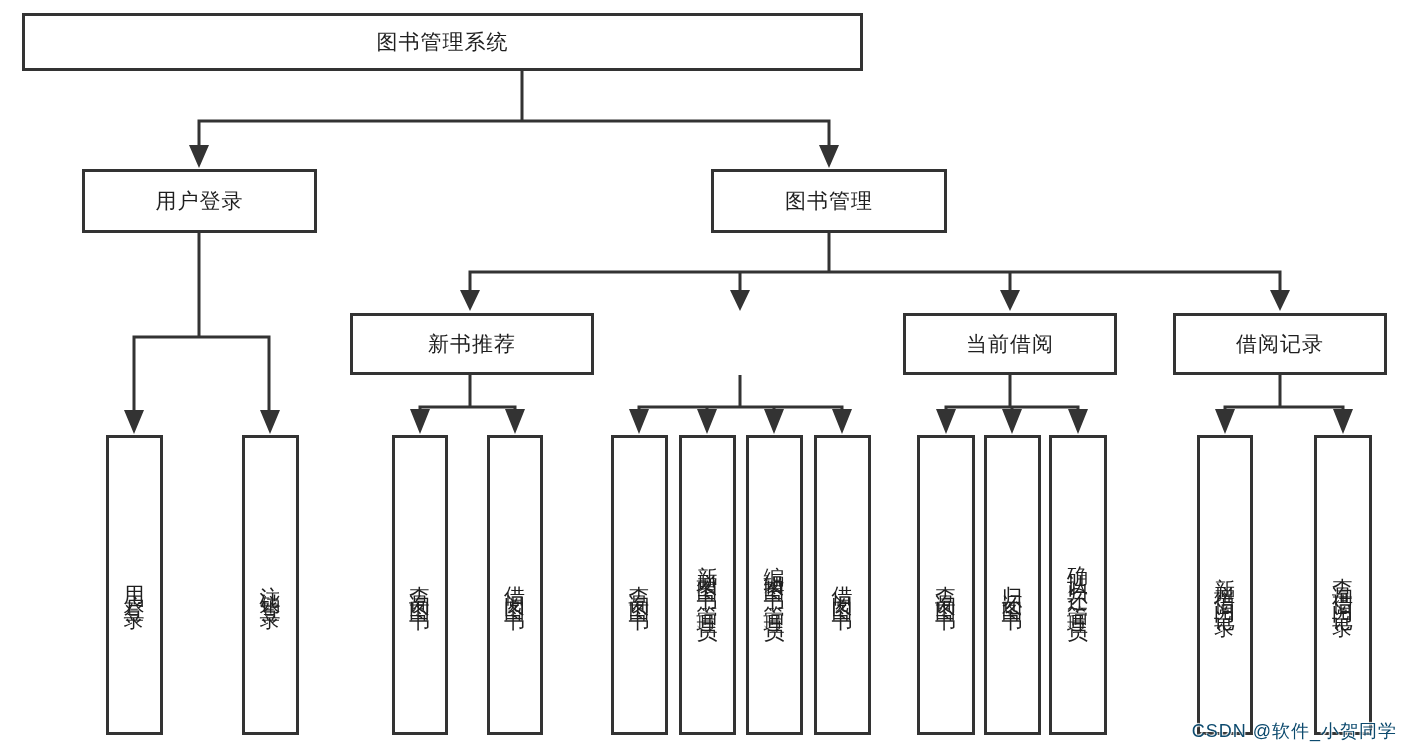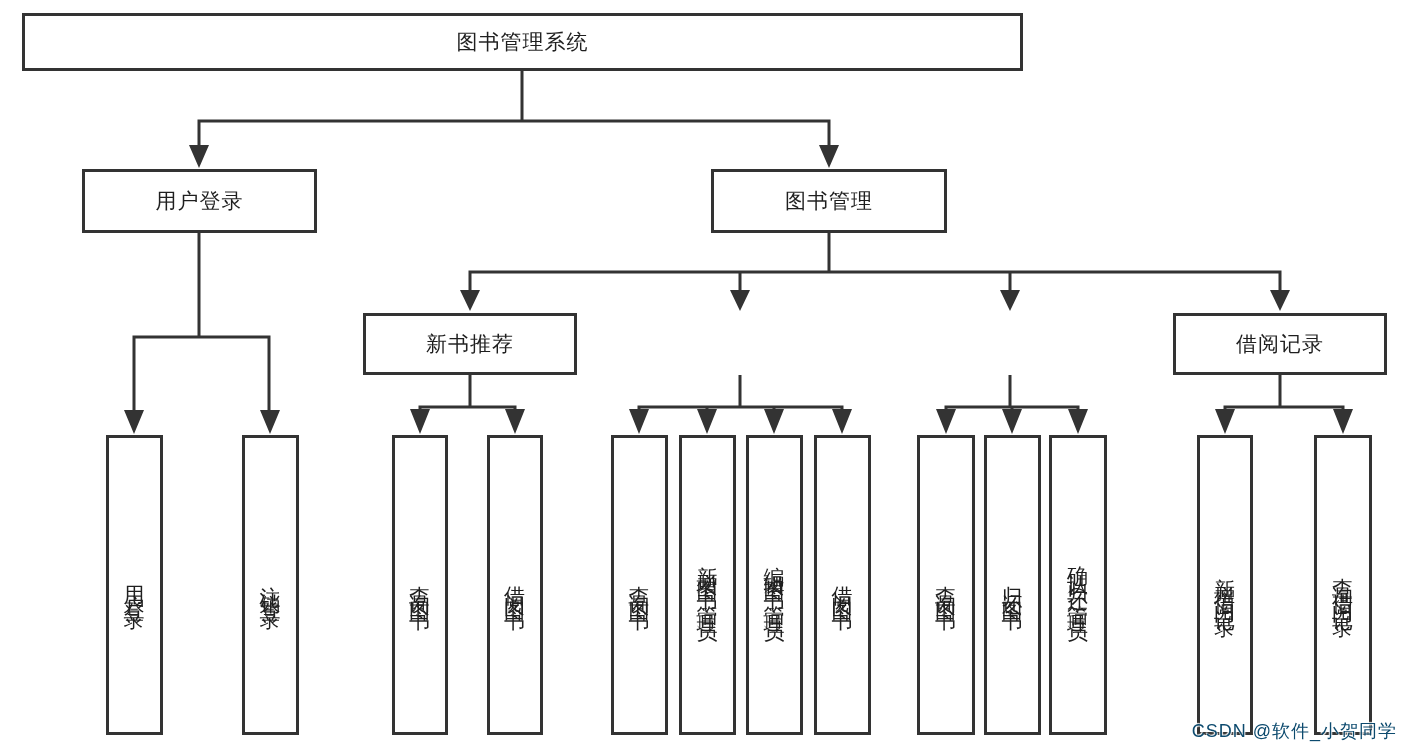--- a/index.html
+++ b/index.html
@@ -31,26 +31,26 @@
     display: flex;
     align-items: center;
     justify-content: center;
     color: #1f1f1f;
   }
   .h-label {
     font-size: 21px;
     letter-spacing: 1px;
     white-space: nowrap;
   }
-  .node.root  { left: 22px;  top: 13px;  width: 1001px; height: 58px; }
+  .node.root  { left: 22px;  top: 13px;  width: 841px; height: 58px; }
   .node.lvl2  { top: 169px; height: 64px; }
   .node.user-login    { left: 82px;  width: 235px; }
   .node.book-mgmt     { left: 711px; width: 236px; text-align: right; }
   .node.lvl3  { top: 313px; height: 62px; }
-  .node.new-book-rec  { left: 363px;  width: 214px; }
+  .node.new-book-rec  { left: 350px;  width: 244px; }
   .node.book-borrow   { left: 633px;  width: 214px; }
   .node.current-borrow{ left: 903px;  width: 214px; }
   .node.borrow-record { left: 1173px; width: 214px; }
   .node.leaf  { top: 435px; height: 300px; }
   .vtext {
     writing-mode: vertical-lr;
     text-orientation: mixed;
     font-size: 21px;
     line-height: 1;
     letter-spacing: 8px;
@@ -112,20 +112,23 @@
   <div class="node lvl2 user-login">
     <span class="h-label">用户登录</span>
   </div>
   <div class="node lvl2 book-mgmt">
     <span class="h-label">图书管理</span>
   </div>
 
   <div class="node lvl3 new-book-rec">
     <span class="h-label">新书推荐</span>
   </div>
+  <div class="node lvl3 current-borrow">
+    <span class="h-label">当前借阅</span>
+  </div>
   <div class="node lvl3 borrow-record">
     <span class="h-label">借阅记录</span>
   </div>
 
   <div class="node leaf leaf-ul-login">
     <span class="vtext">用户登录</span>
   </div>
   <div class="node leaf leaf-ul-logout">
     <span class="vtext">注销登录</span>
   </div>

